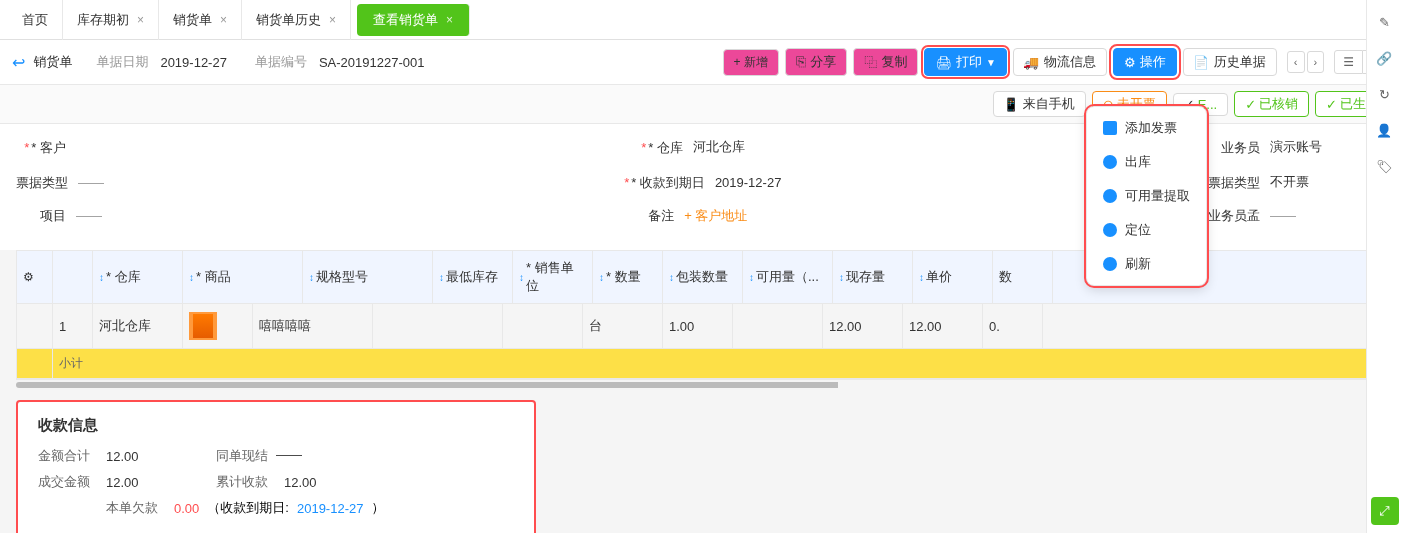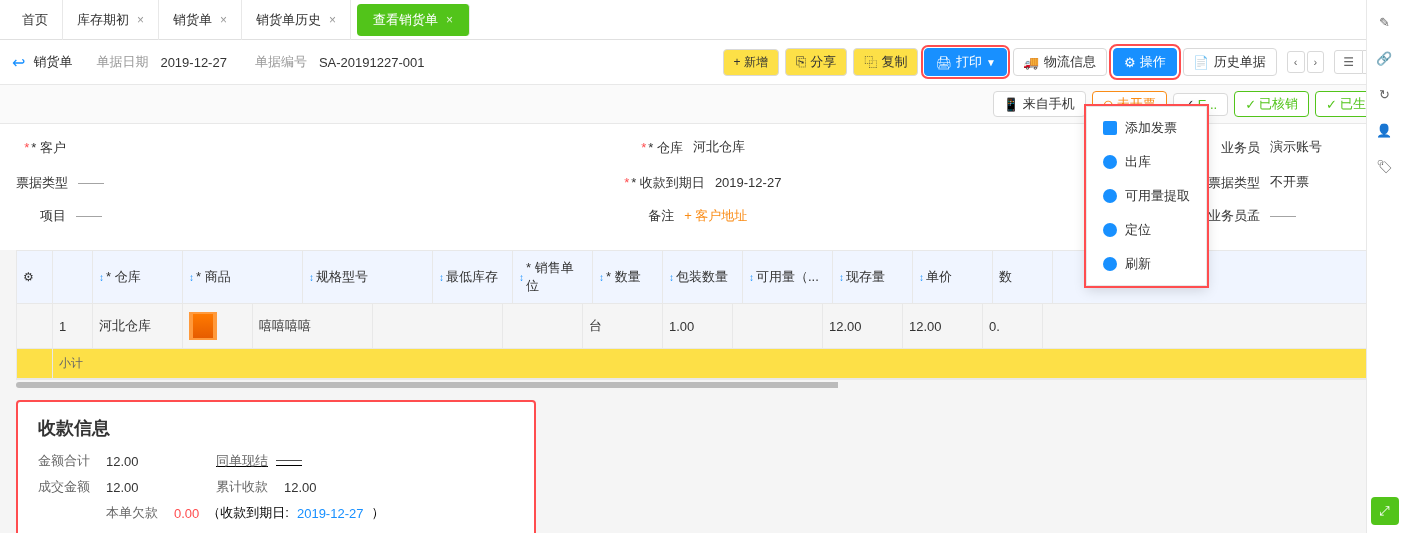--- a/index.html
+++ b/index.html
@@ -26,21 +26,21 @@
       display: flex; align-items: center; padding: 8px 12px;
       border-bottom: 1px solid #e8e8e8; background: #fff; gap: 8px;
     }
     .doc-title { color: #333; font-weight: 500; margin-right: 16px; }
     .meta-label { color: #999; margin-right: 4px; }
     .meta-value { color: #333; margin-right: 20px; }
     .toolbar-actions { margin-left: auto; display: flex; align-items: center; gap: 6px; }
     .btn-action {
       display: flex; align-items: center; gap: 4px; padding: 4px 10px;
       border: 1px solid #d9d9d9; border-radius: 4px; cursor: pointer;
-      background: #fde047; color: #333; font-size: 12px; white-space: nowrap;
+      background: #ec4899; color: #333; font-size: 12px; white-space: nowrap;
     }
     .btn-action.active { background: #1890ff; color: #fff; border-color: #1890ff; outline: 2px solid #ff4d4f; outline-offset: 1px; }
     .btn-logistics { display: flex; align-items: center; gap: 4px; padding: 4px 10px; border: 1px solid #d9d9d9; border-radius: 4px; cursor: pointer; background: #fff; color: #333; font-size: 12px; }
     .btn-operate { display: flex; align-items: center; gap: 4px; padding: 4px 10px; border: 1px solid #1890ff; border-radius: 4px; cursor: pointer; background: #1890ff; color: #fff; font-size: 12px; outline: 2px solid #ff4d4f; outline-offset: 2px; }
     .btn-history { display: flex; align-items: center; gap: 4px; padding: 4px 10px; border: 1px solid #d9d9d9; border-radius: 4px; cursor: pointer; background: #fff; color: #333; font-size: 12px; }
     .nav-arrows { display: flex; gap: 2px; margin-left: 4px; }
     .nav-arrow { padding: 4px 6px; border: 1px solid #d9d9d9; border-radius: 3px; cursor: pointer; font-size: 11px; color: #666; background: #fff; }
     .view-btns { display: flex; margin-left: 4px; }
     .view-btn { padding: 4px 8px; border: 1px solid #d9d9d9; cursor: pointer; color: #666; background: #fff; font-size: 12px; }
     .view-btn:first-child { border-radius: 3px 0 0 3px; }
@@ -92,31 +92,31 @@
     .col-avail { width: 90px; }
     .col-stock { width: 80px; }
     .col-price { width: 80px; }
     .col-amount { width: 60px; }
 
     
     .payment-info {
       margin: 12px 16px; border: 2px solid #ff4d4f; border-radius: 4px;
       padding: 14px 20px; background: #fff; display: inline-block; min-width: 520px;
     }
-    .payment-title { font-weight: bold; font-size: 18px; color: #333; margin-bottom: 12px; }
+    .payment-title { font-weight: bold; font-size: 15px; color: #333; margin-bottom: 12px; }
     .payment-row { display: flex; gap: 60px; margin-bottom: 8px; align-items: center; }
     .p-label { color: #666; min-width: 60px; }
     .p-value { color: #333; min-width: 50px; }
     .p-red { color: #ff4d4f; }
     .p-date { color: #1890ff; }
 
     
     .dropdown-menu {
       position: absolute; top: 65px; right: 210px; background: #fff;
-      border: 1px solid #e8e8e8; border-radius: 0; box-shadow: 0 4px 12px rgba(0,0,0,0.15);
+      border: 1px solid #e8e8e8; border-radius: 8px; box-shadow: 0 4px 12px rgba(0,0,0,0.15);
       z-index: 100; min-width: 120px; padding: 4px 0;
       outline: 2px solid #ff4d4f;
     }
     .menu-item {
       display: flex; align-items: center; padding: 8px 16px; cursor: pointer; color: #333; gap: 8px;
     }
     .menu-icon-square { width: 14px; height: 14px; background: #1890ff; border-radius: 2px; display: inline-block; flex-shrink: 0; }
     .menu-icon-circle { width: 14px; height: 14px; border-radius: 50%; background: #1890ff; display: inline-block; flex-shrink: 0; }
 
     
@@ -383,21 +383,21 @@
   <div class="scroll-hint" style="margin-top:2px;"></div>
 
   
   <div class="payment-info">
     <div class="payment-title">收款信息</div>
     <div class="payment-row">
       <div style="display:flex;align-items:center;gap:8px;">
         <span class="p-label">金额合计</span>
         <span class="p-value">12.00</span>
       </div>
-      <div style="display:flex;text-decoration:underline;">
+      <div style="display:flex;">
         <span class="p-label">同单现结</span>
         <span class="p-value">——</span>
       </div>
     </div>
     <div class="payment-row">
       <div style="display:flex;align-items:center;gap:8px;">
         <span class="p-label">成交金额</span>
         <span class="p-value">12.00</span>
       </div>
       <div style="display:flex;align-items:center;gap:8px;">

